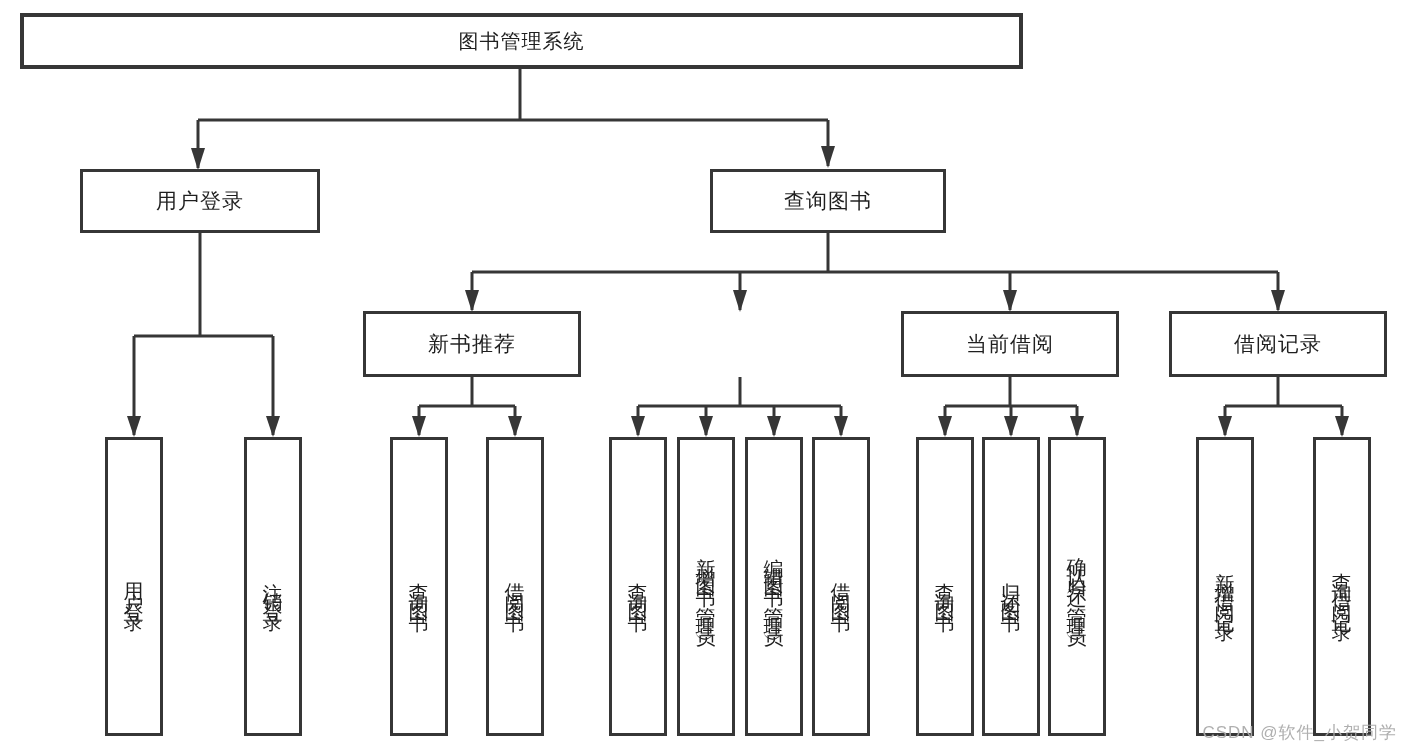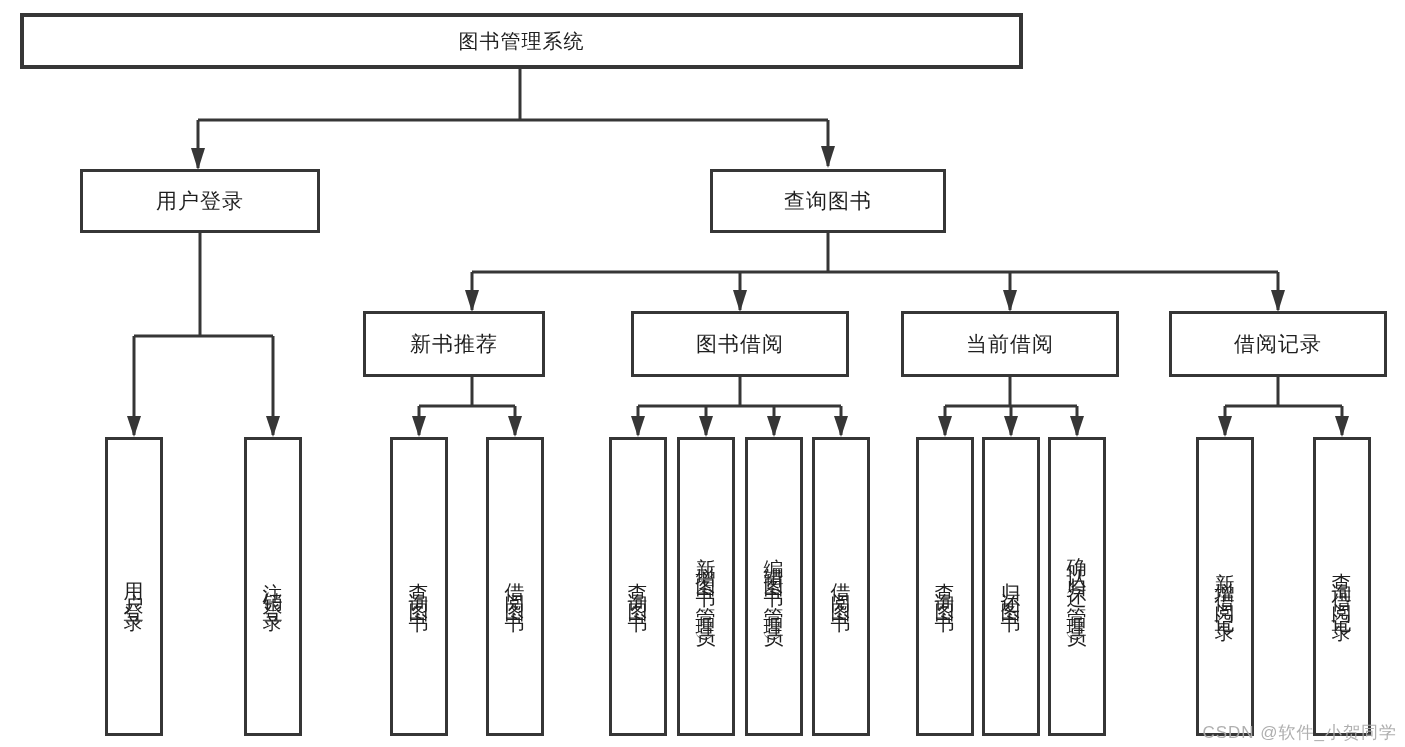--- a/index.html
+++ b/index.html
@@ -138,22 +138,21 @@
       <polygon points="1218,416 1232,416 1225,437"></polygon>
       <polygon points="1335,416 1349,416 1342,437"></polygon>
     </g>
   </svg>
 
   <div class="box root" style="left:20px; top:13px; width:1003px; height:56px;">图书管理系统</div>
 
   <div class="box" style="left:80px; top:169px; width:240px; height:64px;">用户登录</div>
   <div class="box" style="left:710px; top:169px; width:236px; height:64px;">查询图书</div>
 
-  <div class="box" style="left:363px; top:311px; width:182px; height:66px;">新书推荐</div>
-  <div class="box" style="left:631px; top:311px; width:218px; height:66px;">图书借阅</div>
+  <div class="box" style="left:363px; top:311px; width:218px; height:66px;">新书推荐</div>
   <div class="box" style="left:901px; top:311px; width:218px; height:66px;">当前借阅</div>
   <div class="box" style="left:1169px; top:311px; width:218px; height:66px;">借阅记录</div>
 
   <div class="box leaf" style="left:105px; top:437px; width:58px; height:299px;">用户登录</div>
   <div class="box leaf" style="left:244px; top:437px; width:58px; height:299px;">注销登录</div>
 
   <div class="box leaf" style="left:390px; top:437px; width:58px; height:299px;">查询图书</div>
   <div class="box leaf" style="left:486px; top:437px; width:58px; height:299px;">借阅图书</div>
 
   <div class="box leaf" style="left:609px; top:437px; width:58px; height:299px;">查询图书</div>

